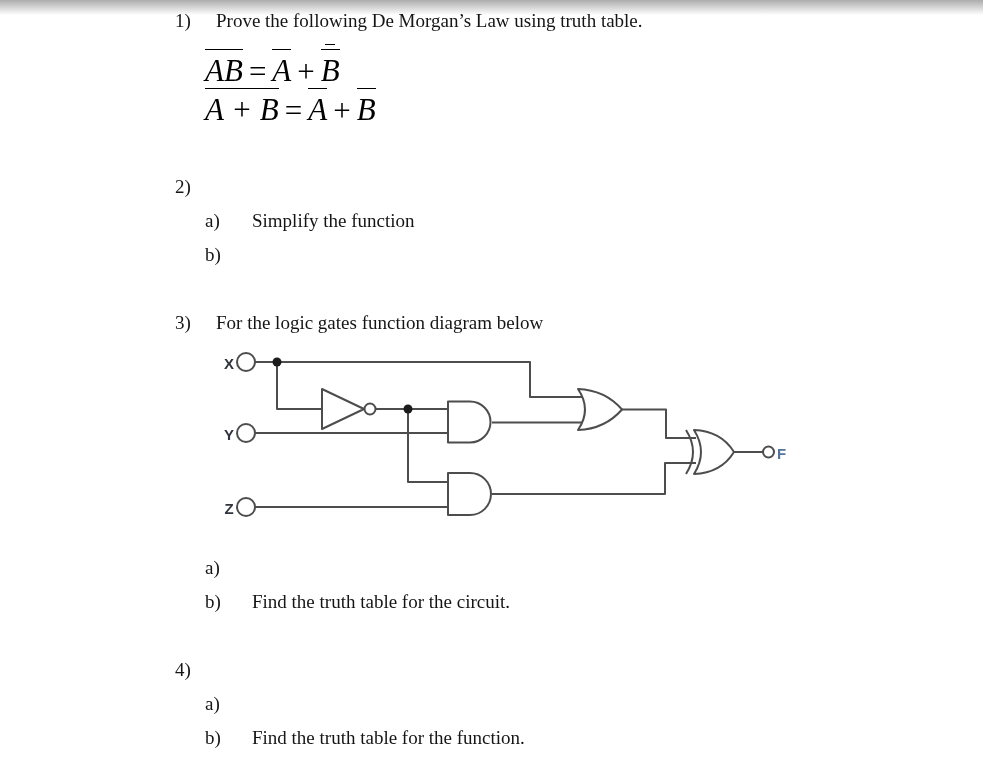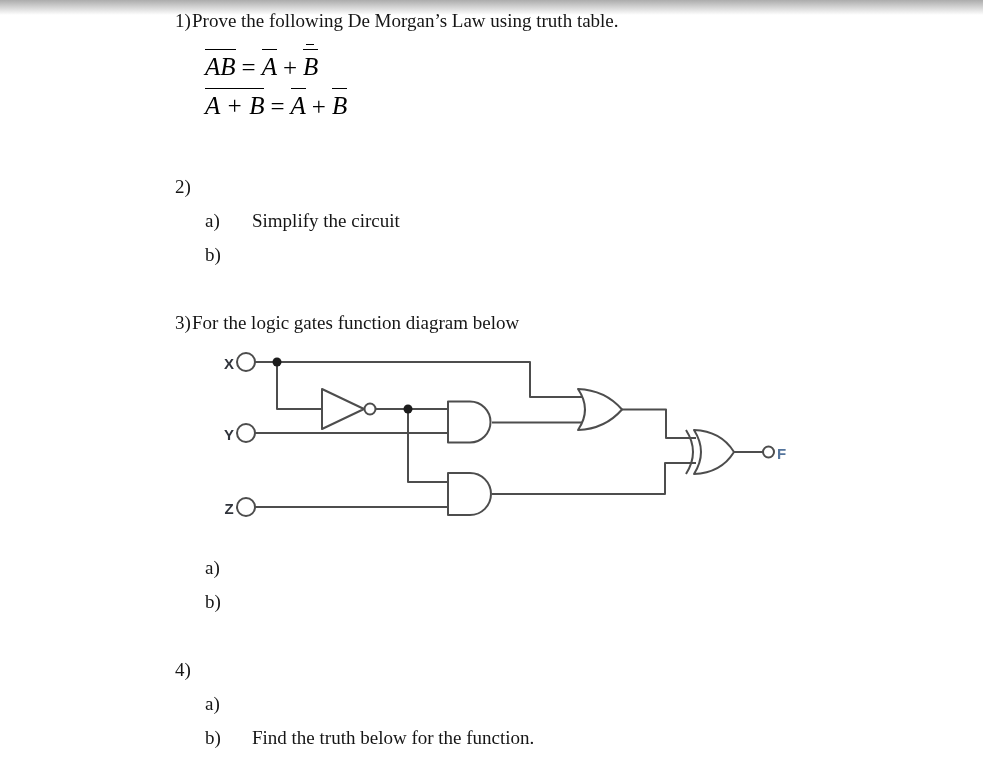--- a/index.html
+++ b/index.html
@@ -7,27 +7,27 @@
     width:983px;height:760px;position:relative;overflow:hidden;
     background:#ffffff;color:#151515;
     font-family:"Liberation Serif", serif;
   }
   .top-shadow{
     position:absolute;top:0;left:0;width:983px;height:15px;
     background:linear-gradient(#acacac,#ffffff);
   }
   .line{position:absolute;left:0;width:983px;height:24px;font-size:19px;line-height:22px;white-space:nowrap;}
   .line .num{position:absolute;left:175px;}
-  .line .txt{position:absolute;left:192px;}
+  .line .txt{position:absolute;left:216px;}
   .line.sub .num{left:205px;}
   .line.sub .txt{left:252px;}
 
   
   .eq{position:absolute;left:205px;display:flex;align-items:flex-start;
-      font-size:25px;font-style:italic;color:#000;}
+      font-size:31px;font-style:italic;color:#000;}
   .eq .tok{display:inline-block;line-height:1.15;padding-top:4.6px;}
   .eq .tok.b1,.eq .tok.b2{border-top:1.7px solid #000;padding-top:2.9px;}
   .eq .tok.b2{position:relative;}
   .eq .tok.b2::before{
     content:"";position:absolute;top:-6px;left:20%;width:55%;height:0;
     border-top:1.7px solid #000;
   }
   .eq .tok.op{font-style:normal;margin:0 6px;}
 
   
@@ -64,21 +64,21 @@
       <span class="tok op">+</span>
       <span class="tok b1">B</span>
     </div>
   </div>
 
 <div class="line" style="top:176px">
   <span class="num">2)</span>
 </div>
 <div class="line sub" style="top:210px">
   <span class="num">a)</span>
-  <span class="txt">Simplify the circuit</span>
+  <span class="txt">Simplify the function</span>
 </div>
 <div class="line sub" style="top:244px">
   <span class="num">b)</span>
 </div>
 
 <div class="line" style="top:312px">
   <span class="num">3)</span>
   <span class="txt">For the logic gates function diagram below</span>
 </div>
 
@@ -115,24 +115,25 @@
   <text class="inlabel" x="19" y="94" text-anchor="middle" dominant-baseline="central">Y</text>
   <text class="inlabel" x="19" y="168" text-anchor="middle" dominant-baseline="central">Z</text>
   <text class="outlabel" x="567" y="113" text-anchor="start" dominant-baseline="central">F</text>
 </svg>
 
 <div class="line sub" style="top:557px">
   <span class="num">a)</span>
 </div>
 <div class="line sub" style="top:591px">
   <span class="num">b)</span>
+  <span class="txt">Find the truth table for the circuit.</span>
 </div>
 
 <div class="line" style="top:659px">
   <span class="num">4)</span>
 </div>
 <div class="line sub" style="top:693px">
   <span class="num">a)</span>
 </div>
 <div class="line sub" style="top:727px">
   <span class="num">b)</span>
-  <span class="txt">Find the truth below for the function.</span>
+  <span class="txt">Find the truth table for the function.</span>
 </div>
 
 </body></html>

